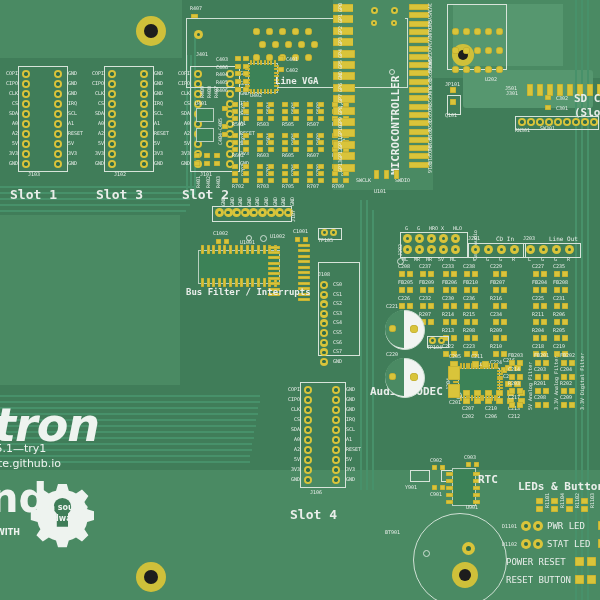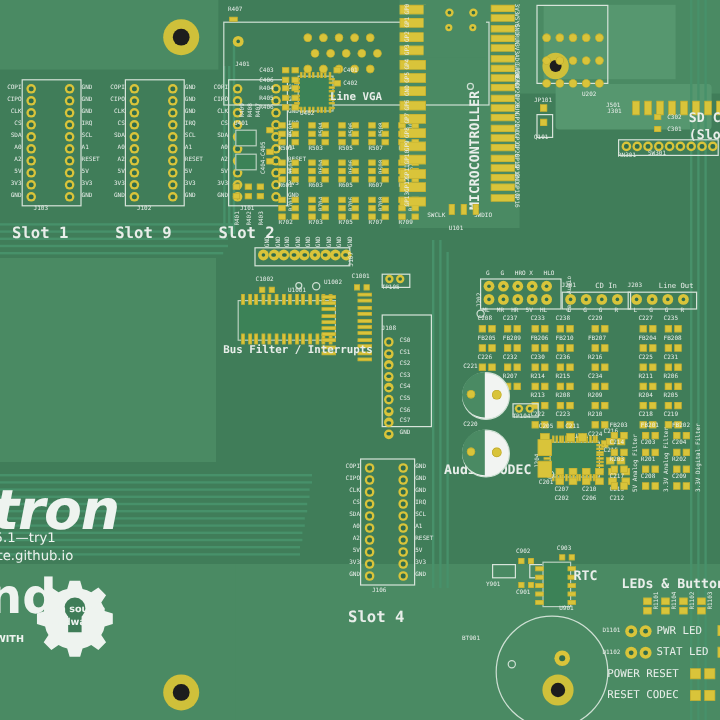--- a/index.html
+++ b/index.html
@@ -174,21 +174,21 @@
         <div class="silk t5" style="left: 66px; top: 75px;">5V</div>
         <div class="thpad" style="left: 20px; top: 84px; width: 8px; height: 8px;"></div>
         <div class="thpad" style="left: 52px; top: 84px; width: 8px; height: 8px;"></div>
         <div class="silk t5" style="left: 0px; top: 85px; text-align: right; width: 16px;">3V3</div>
         <div class="silk t5" style="left: 66px; top: 85px;">3V3</div>
         <div class="thpad" style="left: 20px; top: 94px; width: 8px; height: 8px;"></div>
         <div class="thpad" style="left: 52px; top: 94px; width: 8px; height: 8px;"></div>
         <div class="silk t5" style="left: 0px; top: 95px; text-align: right; width: 16px;">GND</div>
         <div class="silk t5" style="left: 66px; top: 95px;">GND</div>
         <div class="silk t5" style="left: 26px; top: 106px;">J102</div>
-        <div class="silk t13" style="left: 8px; top: 122px;">Slot 9</div>
+        <div class="silk t13" style="left: 8px; top: 122px;">Slot 3</div>
       </div>
       <div class="slotwrap" style="left: 174px; top: 66px; width: 84px; height: 120px;">
         <div class="box" style="left: 16px; top: 0px; width: 48px; height: 104px;"></div>
         <div class="thpad" style="left: 20px; top: 4px; width: 8px; height: 8px;"></div>
         <div class="thpad" style="left: 52px; top: 4px; width: 8px; height: 8px;"></div>
         <div class="silk t5" style="left: 0px; top: 5px; text-align: right; width: 16px;">COPI</div>
         <div class="silk t5" style="left: 66px; top: 5px;">GND</div>
         <div class="thpad" style="left: 20px; top: 14px; width: 8px; height: 8px;"></div>
         <div class="thpad" style="left: 52px; top: 14px; width: 8px; height: 8px;"></div>
         <div class="silk t5" style="left: 0px; top: 15px; text-align: right; width: 16px;">CIPO</div>
@@ -1147,21 +1147,21 @@
         <div class="silk t9" style="left: 547px; top: 522px;">PWR LED</div>
         <div class="pad" style="left: 598px; top: 521px; width: 9px; height: 9px;"></div>
         <div class="silk t5" style="left: 502px; top: 542px;">D1102</div>
         <div class="thpad" style="left: 521px; top: 539px; width: 10px; height: 10px;"></div>
         <div class="thpad" style="left: 533px; top: 539px; width: 10px; height: 10px;"></div>
         <div class="silk t9" style="left: 547px; top: 540px;">STAT LED</div>
         <div class="pad" style="left: 598px; top: 539px; width: 9px; height: 9px;"></div>
         <div class="silk t9" style="left: 506px; top: 558px;">POWER RESET</div>
         <div class="pad" style="left: 587px; top: 557px; width: 9px; height: 9px;"></div>
         <div class="pad" style="left: 575px; top: 557px; width: 9px; height: 9px;"></div>
-        <div class="silk t9" style="left: 506px; top: 576px;">RESET CODEC</div>
+        <div class="silk t9" style="left: 506px; top: 576px;">RESET BUTTON</div>
         <div class="pad" style="left: 587px; top: 575px; width: 9px; height: 9px;"></div>
         <div class="pad" style="left: 575px; top: 575px; width: 9px; height: 9px;"></div>
       </div>
   </div>
 
   <div>
     <div class="logo" style="left:-6px;top:402px;font-size:46px;font-style:italic;letter-spacing:-1px;">tron</div>
     <div class="logo" style="left:-8px;top:443px;font-size:11px;font-weight:normal;">.5.1—try1</div>
     <div class="logo" style="left:-16px;top:458px;font-size:11px;font-weight:normal;">pute.github.io</div>
     <div class="logo" style="left:-10px;top:478px;font-size:40px;">nd</div>

